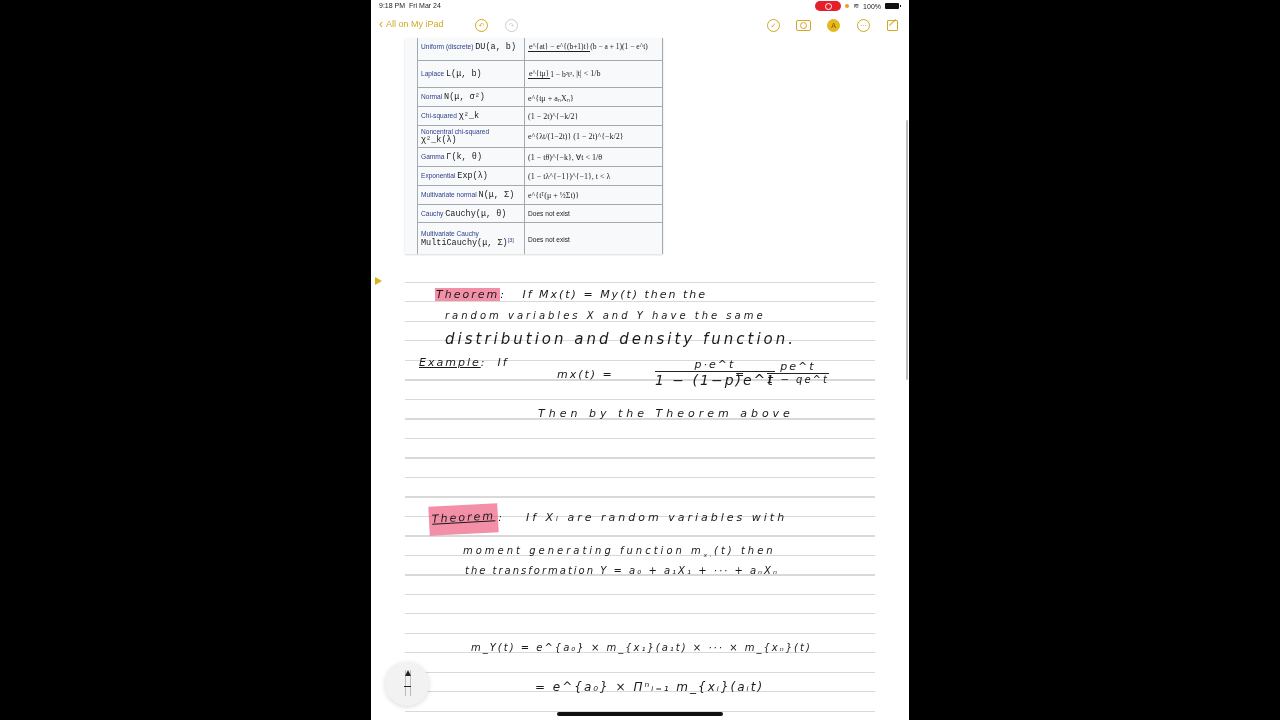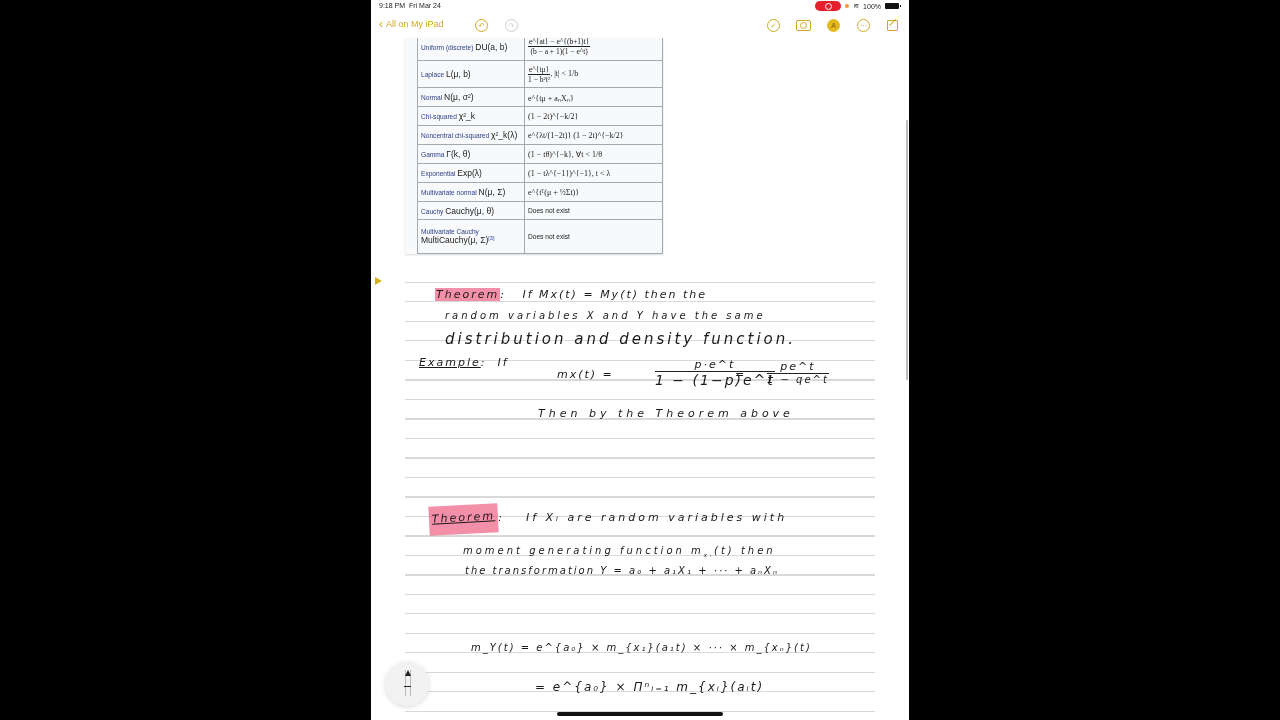--- a/index.html
+++ b/index.html
@@ -34,24 +34,24 @@
   .mgf-table-wrap {
     position:absolute; left:34px; top:38px; width:258px; height:216px;
     background:#f8f9fa; box-shadow:0 1px 2px rgba(0,0,0,0.15); overflow:hidden;
   }
   table.mgf { border-collapse:collapse; width:246px; margin-left:12px; margin-top:-6px; background:#f8f9fa; }
   table.mgf td {
     border:1px solid #a2a9b1; font-size:6.6px; padding:2px 3px; vertical-align:middle;
   }
   table.mgf td.dist { width:100px; color:#202122; }
   table.mgf td.dist .name { color:#2a3f8c; }
-  table.mgf td.dist .math { font-family:Liberation Sans, sans-serif; font-size:8.5px; color:#202122;text-align:center; }
+  table.mgf td.dist .math { font-family:Liberation Mono, monospace; font-size:8.5px; color:#202122;text-align:center; }
   table.mgf td.mgfv { font-family:"Liberation Serif", serif; font-size:8px; color:#202122; }
   table.mgf td.mgfv.plain { font-family:"Liberation Sans", sans-serif; font-size:6.6px; }
-  .frac { display:inline-flex; flex-direction:column; align-items:center; vertical-align:middle; }
+  .frac { display:inline-flex; flex-direction:row; align-items:center; vertical-align:middle; }
   .frac .num { border-bottom:0.8px solid #202122; padding:0 1px; font-size:7.5px; }
   .frac .den { font-size:7.5px; }
   sup { font-size:5.5px; }
   sub { font-size:5.5px; }
   
   .marker { position:absolute; left:4px; top:277px; width:0; height:0; border-top:4px solid transparent; border-bottom:4px solid transparent; border-left:7px solid #d8b21f; }
   .ruled {
     position:absolute; left:34px; top:282px; width:470px; height:438px;
     background-image:repeating-linear-gradient(to bottom, #d9d9d9 0px, #d9d9d9 1px, transparent 1px, transparent 19.5px);
   }

